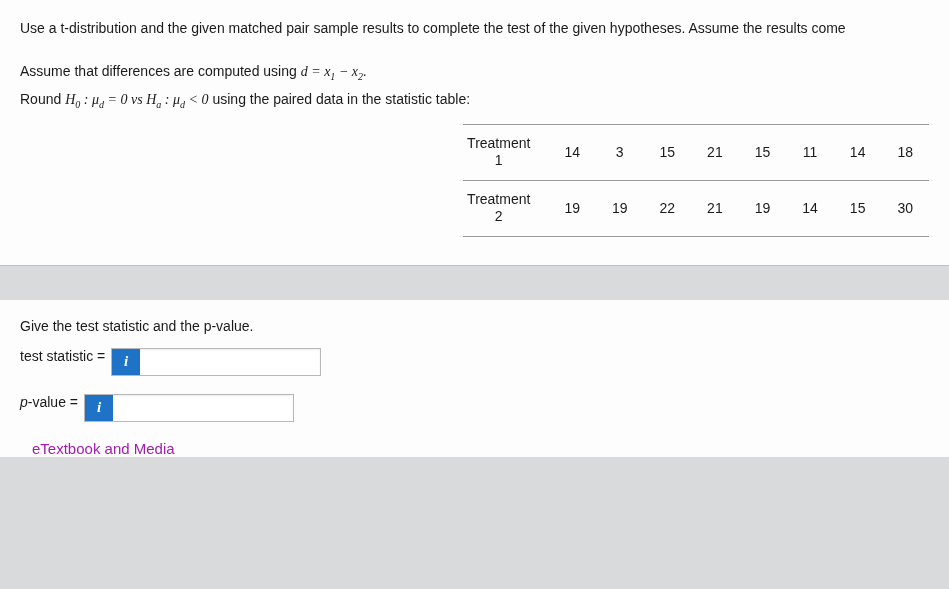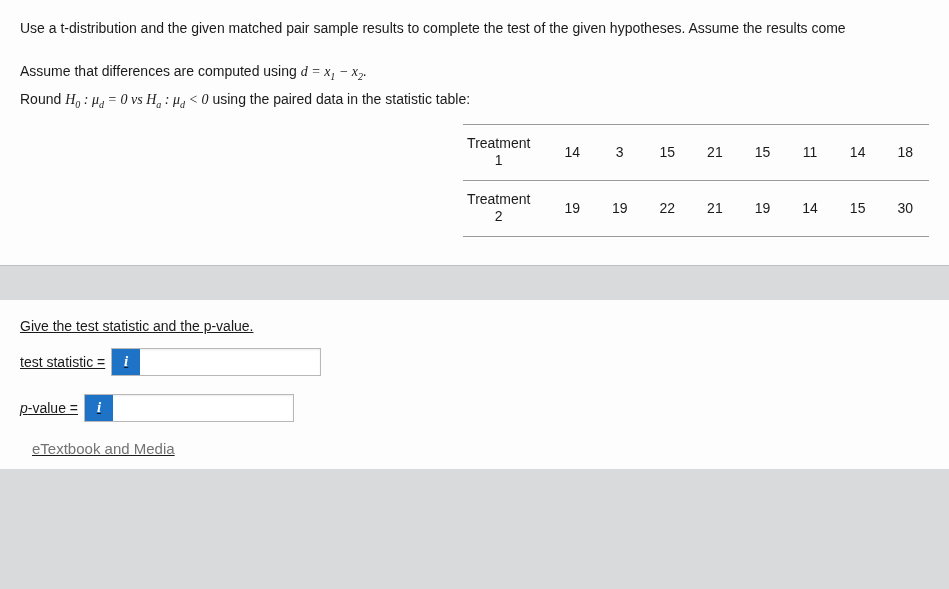--- a/index.html
+++ b/index.html
@@ -7,38 +7,38 @@
       font-family: "Helvetica Neue", Arial, sans-serif;
       background: #d9dadb;
       width: 949px;
       height: 589px;
       overflow: hidden;
       color: #1a1a1a;
       font-size: 14px;
     }
     .panel { background: #fdfdfd; padding: 18px 20px 22px 20px; }
     .panel-top { border-bottom: 1.5px solid #bfbfbf; }
-    .panel-bottom { margin-top: 34px; padding-bottom: 12px; text-decoration: underline; }
+    .panel-bottom { margin-top: 34px; padding-bottom: 0; }
     .intro { line-height: 1.55; margin-bottom: 0; }
     .hyp-line { margin-top: 6px; margin-bottom: 14px; }
     .math-i { font-style: italic; font-family: "Times New Roman", serif; }
     sub { font-size: 0.72em; vertical-align: sub; font-style: italic; font-family: "Times New Roman", serif; }
     .data-wrap { display: flex; justify-content: flex-end; margin: 8px 0 6px 0; }
     table.data { border-collapse: collapse; }
     table.data td { padding: 10px 16px; text-align: center; font-size: 14px; }
     table.data tr { border-top: 1px solid #9a9a9a; }
     table.data tr:last-child { border-bottom: 1px solid #9a9a9a; }
     .row-label { line-height: 1.25; padding-right: 18px !important; padding-left: 4px !important; text-align: center; }
     .q-line { margin-bottom: 14px; }
-    .field-row { display: flex; align-items: center; margin: 14px 0 18px 0; font-size: 14px; }
+    .field-row { display: flex; margin: 14px 0 18px 0; font-size: 14px; }
     .field-label { margin-right: 6px; }
     .input-wrap { display: inline-flex; align-items: stretch; border: 1px solid #b8b8b8; background: #fff; height: 28px; box-shadow: inset 0 1px 2px rgba(0,0,0,0.08); }
     .info-btn { width: 28px; display: flex; align-items: center; justify-content: center; background: #1e73c7; color: #fff; font-family: "Times New Roman", serif; font-style: italic; font-weight: bold; font-size: 15px; cursor: pointer; user-select: none; }
     .ans-input { border: none; outline: none; width: 180px; padding: 0 6px; font-size: 14px; background: transparent; }
-    .etext { font-size: 15px; color: #737373; margin-top: 6px; padding-left: 12px; }
+    .etext { font-size: 15px; color: #a21caf; margin-top: 6px; padding-left: 12px; }
   </style>
 </head>
 <body>
 
 <div class="panel panel-top">
   <div class="intro">
     <span>Use a t-distribution and the given matched pair sample results to complete the test of the given hypotheses. Assume the results come</span><br>
     <br>
     <span>Assume that differences are computed using </span>
     <span class="math-i">d&nbsp;=&nbsp;x<sub>1</sub>&nbsp;−&nbsp;x<sub>2</sub>.</span>

